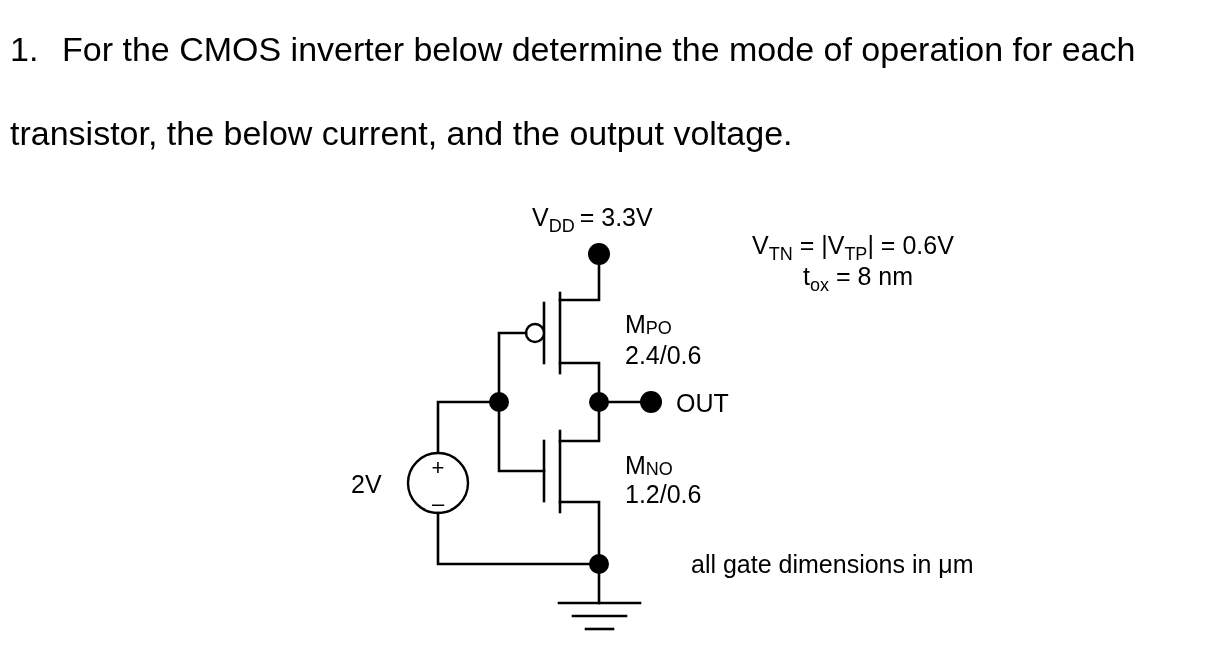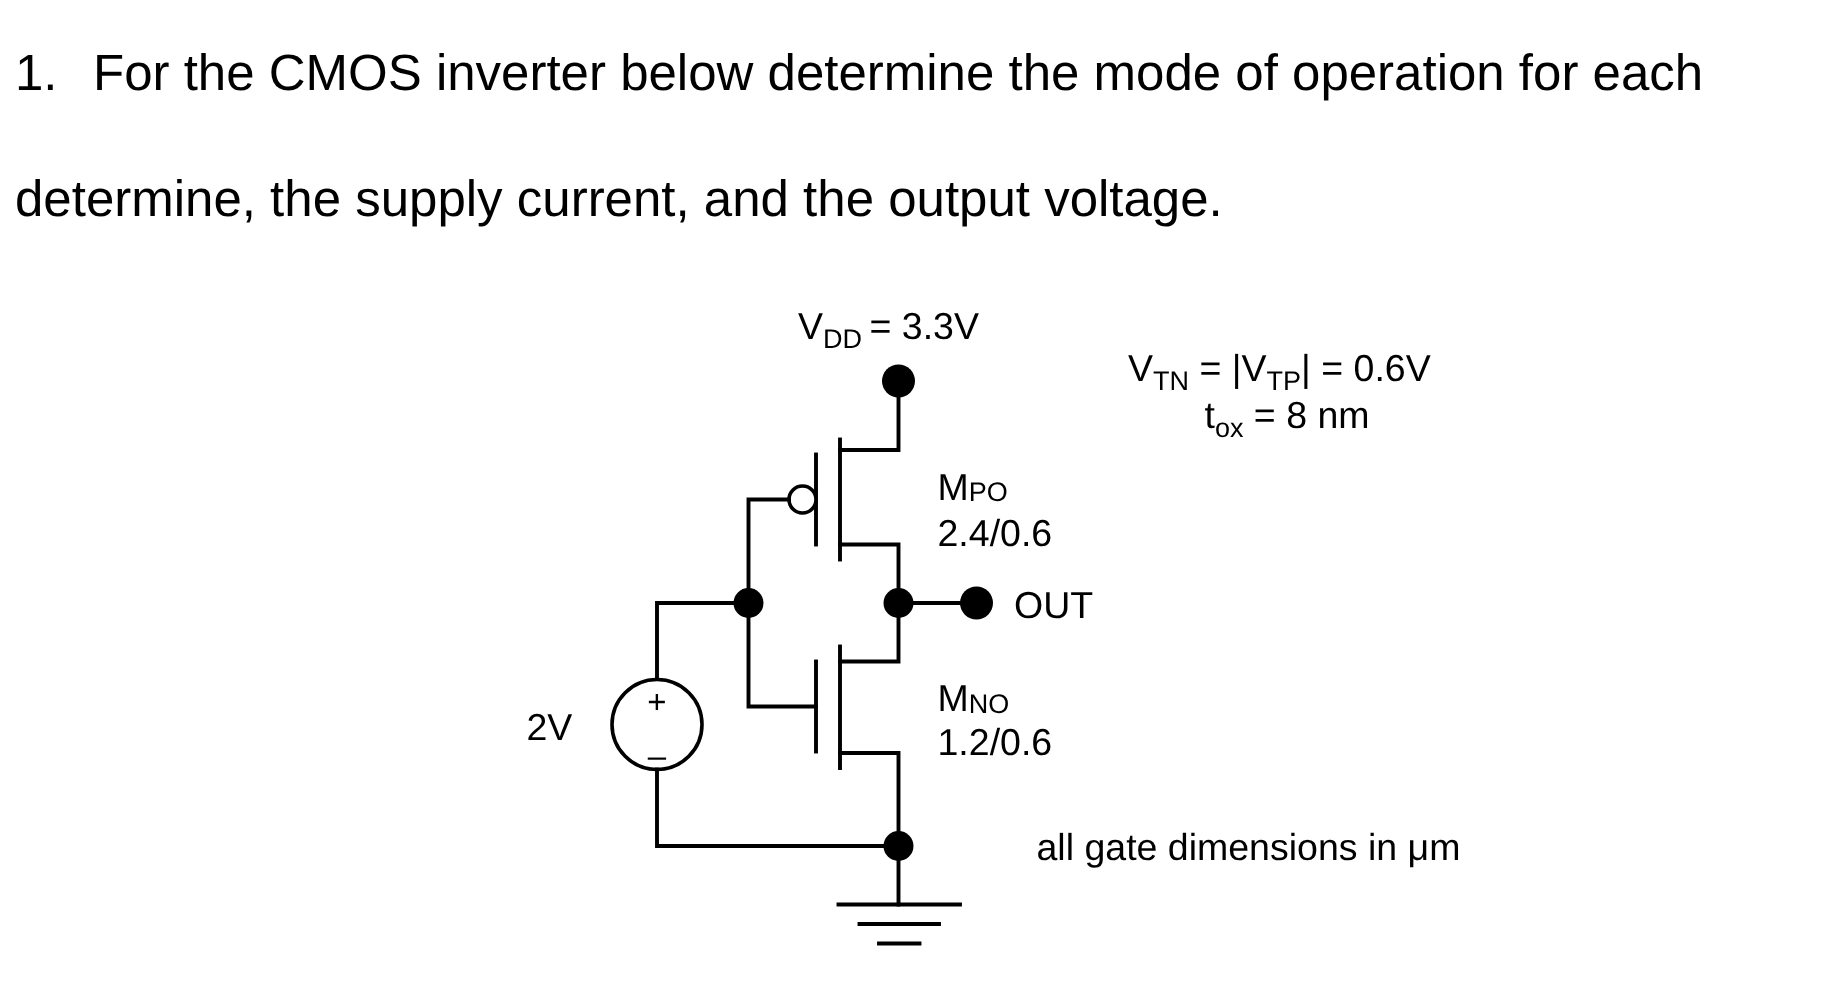--- a/index.html
+++ b/index.html
@@ -42,21 +42,21 @@
     stroke-linecap: square;
   }
 </style>
 </head>
 <body>
 
 <div class="q-line" id="q1">
   <span class="q-num">1.</span><span>For the CMOS inverter below determine the mode of operation for each</span>
 </div>
 <div class="q-line" id="q2">
-  <span>determine, the supply current, and the output voltage.</span>
+  <span>transistor, the below current, and the output voltage.</span>
 </div>
 
 <svg id="circuit" width="1229" height="663" viewBox="0 0 1229 663">
 
   <text x="532" y="226" font-size="25"><tspan>V</tspan><tspan font-size="18" dy="6">DD</tspan><tspan dy="-6" dx="5">= 3.3V</tspan></text>
 
   <text x="752" y="254" font-size="25"><tspan>V</tspan><tspan font-size="18" dy="6">TN</tspan><tspan dy="-6"> = |</tspan><tspan>V</tspan><tspan font-size="18" dy="6">TP</tspan><tspan dy="-6">| = 0.6V</tspan></text>
   <text x="803" y="285" font-size="25"><tspan>t</tspan><tspan font-size="18" dy="6">ox</tspan><tspan dy="-6"> = 8 nm</tspan></text>
 
   <circle cx="599" cy="254" r="11" fill="#000"></circle>

